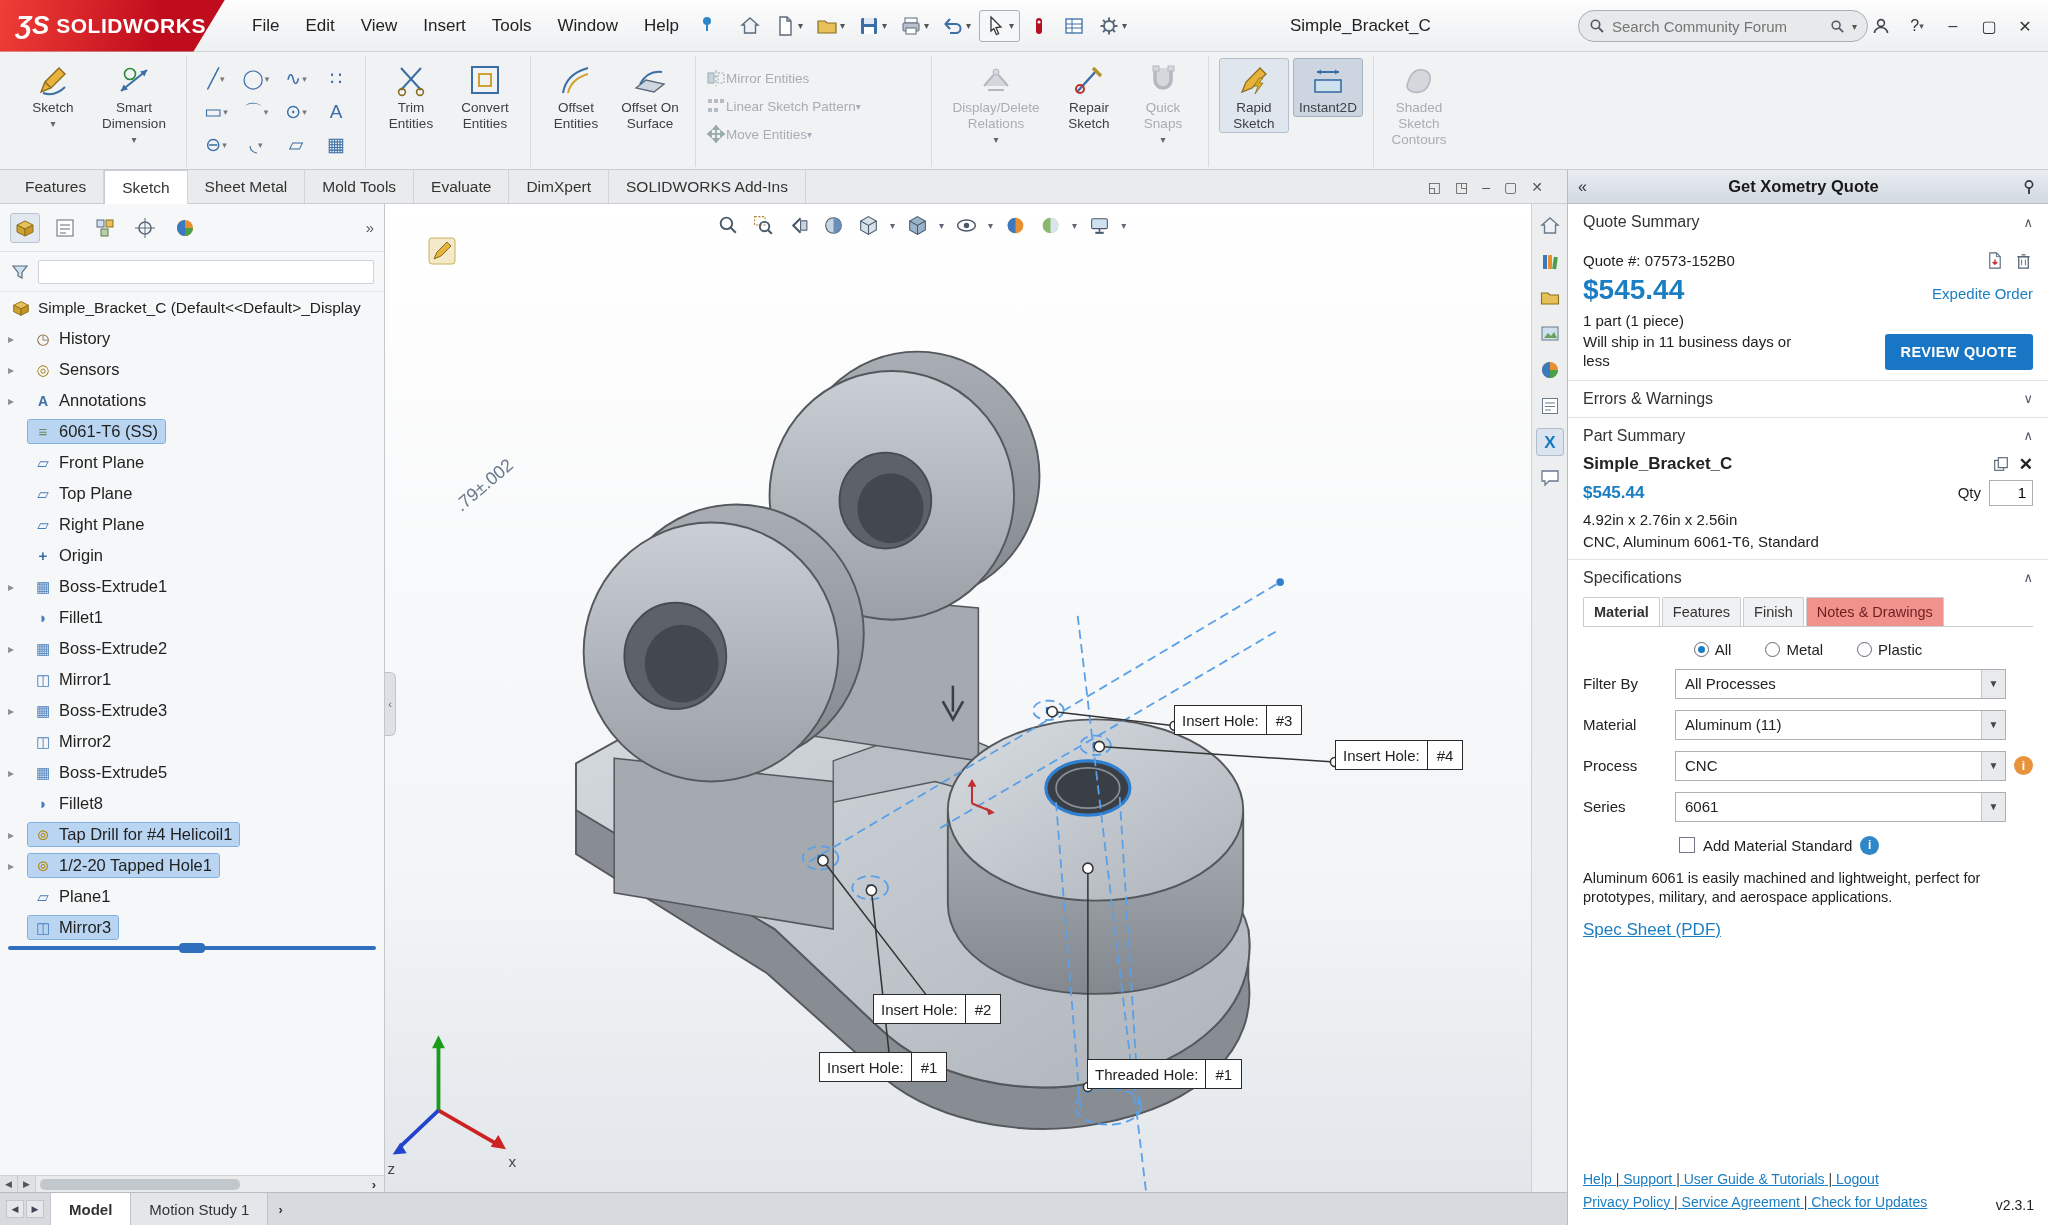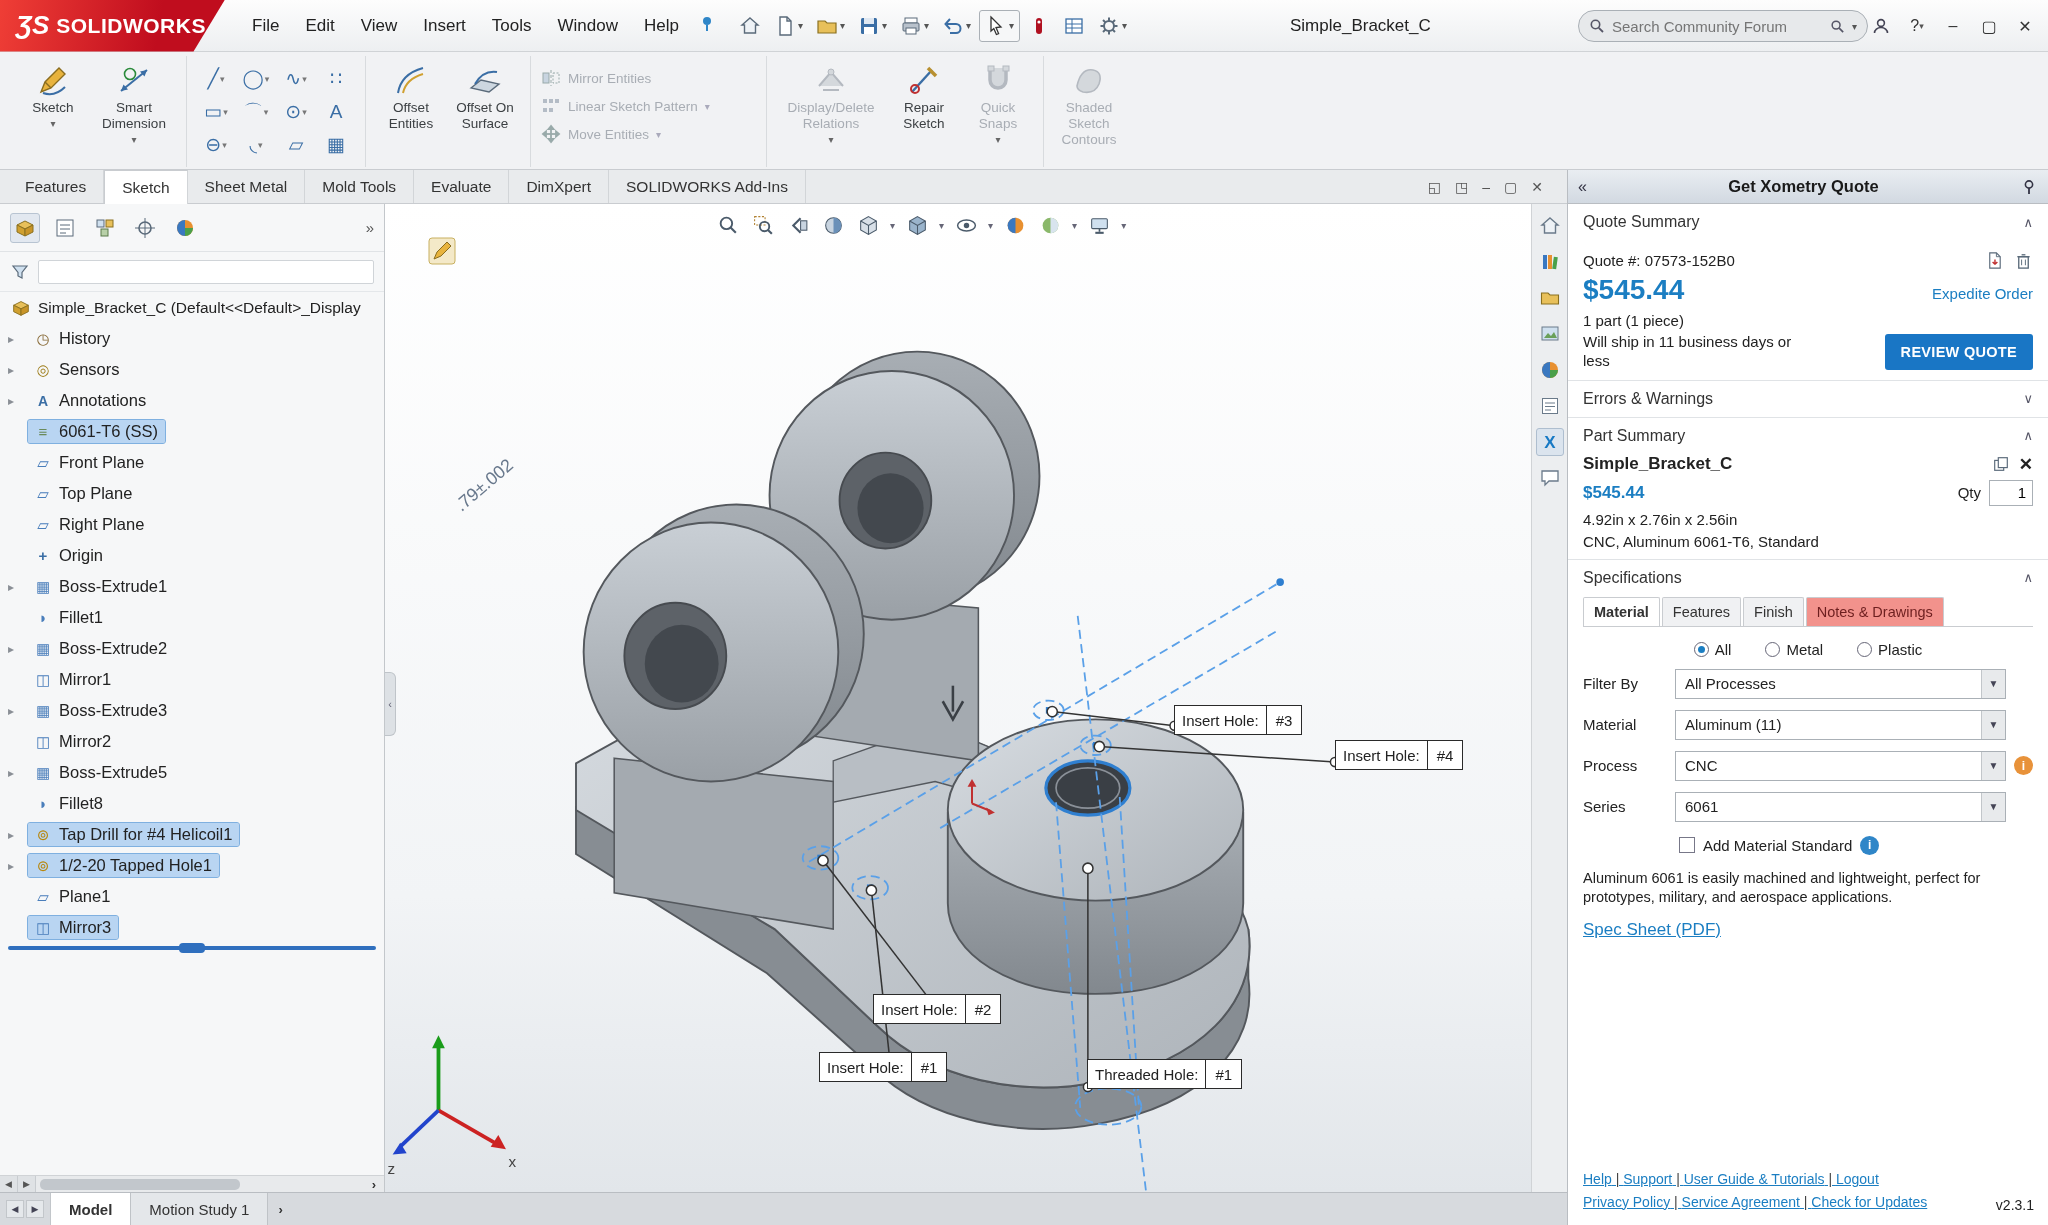--- a/index.html
+++ b/index.html
@@ -38,21 +38,21 @@
 .bigbtn.slim{width:70px;}
 .bigbtn.wide{width:108px;}
 .disabled{color:#a8adb4;}
 .disabled svg *{stroke:#b4b9c0 !important;fill:#d4d8dc !important;}
 .pressed{background:#dfe6ee;border:1px solid #b6c0cc;}
 .pressed2{background:#cdd5e0;border:1px solid #a6b2c0;}
 .toolgrid{display:grid;grid-template-columns:repeat(4,38px);grid-auto-rows:31px;gap:2px;margin-top:5px;}
 .tg{display:flex;align-items:center;justify-content:center;color:#3a6ea5;font-size:19px;}
 .tg .dd{font-size:9px;color:#777;margin-left:1px;}
 .stackcol{display:flex;flex-direction:column;justify-content:flex-start;gap:8px;padding-top:10px;width:215px;}
-.stackrow{display:flex;align-items:center;gap:7px;font-size:13.5px;color:#a8adb4;}
+.stackrow{display:flex;align-items:center;font-size:13.5px;color:#a8adb4;}
 .stackrow .sicon{width:20px;height:20px;flex:0 0 auto;}
 .stackrow .sicon svg{width:100%;height:100%;}
 .stackrow .dd{font-size:10px;color:#aab;}
 
 
 #tabbar{position:absolute;top:170px;left:0;width:1567px;height:34px;background:#e9ebed;border-bottom:1px solid #c9ccd0;display:flex;align-items:stretch;padding-left:8px;}
 .tab{display:flex;align-items:center;padding:0 17px;font-size:15.5px;color:#333;border-right:1px solid #d2d5d8;}
 .tab.active{background:#fff;border-top:1px solid #c9ccd0;border-left:1px solid #c9ccd0;margin-bottom:-1px;}
 .tbwin{margin-left:auto;display:flex;align-items:center;gap:14px;padding-right:24px;color:#555;font-size:14px;}
 
@@ -338,20 +338,38 @@
         <span class="tg">A</span>
         <span class="tg">⊖<span class="dd">▾</span></span>
         <span class="tg">◟<span class="dd">▾</span></span>
         <span class="tg">▱</span>
         <span class="tg">▦</span>
       </div>
     </div>
     <div class="rgroup">
       <div class="bigbtn slim">
         <span class="bicon"><svg viewBox="0 0 36 36">
+              <line x1="8" y1="6" x2="28" y2="28" stroke="#3a6ea5" stroke-width="2"></line>
+              <line x1="28" y1="6" x2="8" y2="28" stroke="#3a6ea5" stroke-width="2"></line>
+              <circle cx="9" cy="30" r="3.4" fill="none" stroke="#8a6d1f" stroke-width="1.6"></circle>
+              <circle cx="27" cy="30" r="3.4" fill="none" stroke="#8a6d1f" stroke-width="1.6"></circle>
+            </svg></span>
+        <span class="blabel">Trim Entities</span>
+      </div>
+      <div class="bigbtn slim">
+        <span class="bicon"><svg viewBox="0 0 36 36">
+              <rect x="5" y="5" width="26" height="26" fill="none" stroke="#3a6ea5" stroke-width="2"></rect>
+              <rect x="12" y="12" width="12" height="12" fill="none" stroke="#d0a030" stroke-width="2"></rect>
+            </svg></span>
+        <span class="blabel">Convert Entities</span>
+      </div>
+    </div>
+    <div class="rgroup">
+      <div class="bigbtn slim">
+        <span class="bicon"><svg viewBox="0 0 36 36">
               <path d="M5 31 Q8 12 30 6" fill="none" stroke="#3a6ea5" stroke-width="2"></path>
               <path d="M10 31 Q13 17 30 12" fill="none" stroke="#d0a030" stroke-width="2"></path>
             </svg></span>
         <span class="blabel">Offset Entities</span>
       </div>
       <div class="bigbtn slim">
         <span class="bicon"><svg viewBox="0 0 36 36">
               <path d="M4 26 L14 18 L32 22 L22 30 Z" fill="#cdd7e0" stroke="#5a6a7a" stroke-width="1.4"></path>
               <path d="M8 22 Q16 8 30 10" fill="none" stroke="#3a6ea5" stroke-width="2"></path>
             </svg></span>
@@ -416,20 +434,38 @@
         <span class="blabel">Repair Sketch</span>
       </div>
       <div class="bigbtn slim disabled">
         <span class="bicon"><svg viewBox="0 0 36 36">
               <path d="M10 6 v12 a8 8 0 0 0 16 0 V6" fill="none" stroke="#b4b9c0" stroke-width="3.5"></path>
               <rect x="8" y="4" width="6" height="5" fill="#d4d8dc"></rect>
               <rect x="23" y="4" width="6" height="5" fill="#d4d8dc"></rect>
             </svg></span>
         <span class="blabel">Quick Snaps</span>
         <span class="dd">▾</span>
+      </div>
+    </div>
+    <div class="rgroup">
+      <div class="bigbtn slim pressed">
+        <span class="bicon"><svg viewBox="0 0 36 36">
+              <path d="M6 30 L10 20 L24 6 L30 12 L16 26 Z" fill="#e8b33d" stroke="#8a6d1f" stroke-width="1.3"></path>
+              <path d="M23 16 l-5 8 h4 l-3 8 8-11 h-4 l4-5 Z" fill="#d8b020" stroke="#8a6d1f" stroke-width="0.8"></path>
+            </svg></span>
+        <span class="blabel">Rapid Sketch</span>
+      </div>
+      <div class="bigbtn slim pressed2">
+        <span class="bicon"><svg viewBox="0 0 36 36">
+              <rect x="5" y="18" width="26" height="12" fill="#cfe0ef" stroke="#3a6ea5" stroke-width="1.6"></rect>
+              <line x1="7" y1="10" x2="29" y2="10" stroke="#3a6ea5" stroke-width="2"></line>
+              <path d="M7 10 l4-2.5 v5 Z" fill="#3a6ea5"></path>
+              <path d="M29 10 l-4-2.5 v5 Z" fill="#3a6ea5"></path>
+            </svg></span>
+        <span class="blabel">Instant2D</span>
       </div>
     </div>
     <div class="rgroup">
       <div class="bigbtn slim disabled">
         <span class="bicon"><svg viewBox="0 0 36 36">
               <path d="M6 24 Q10 6 22 8 Q32 10 28 22 Q24 32 12 30 Q6 28 6 24 Z" fill="#c8d4e0" stroke="#b4b9c0" stroke-width="1.6"></path>
             </svg></span>
         <span class="blabel">Shaded Sketch Contours</span>
       </div>
     </div>

